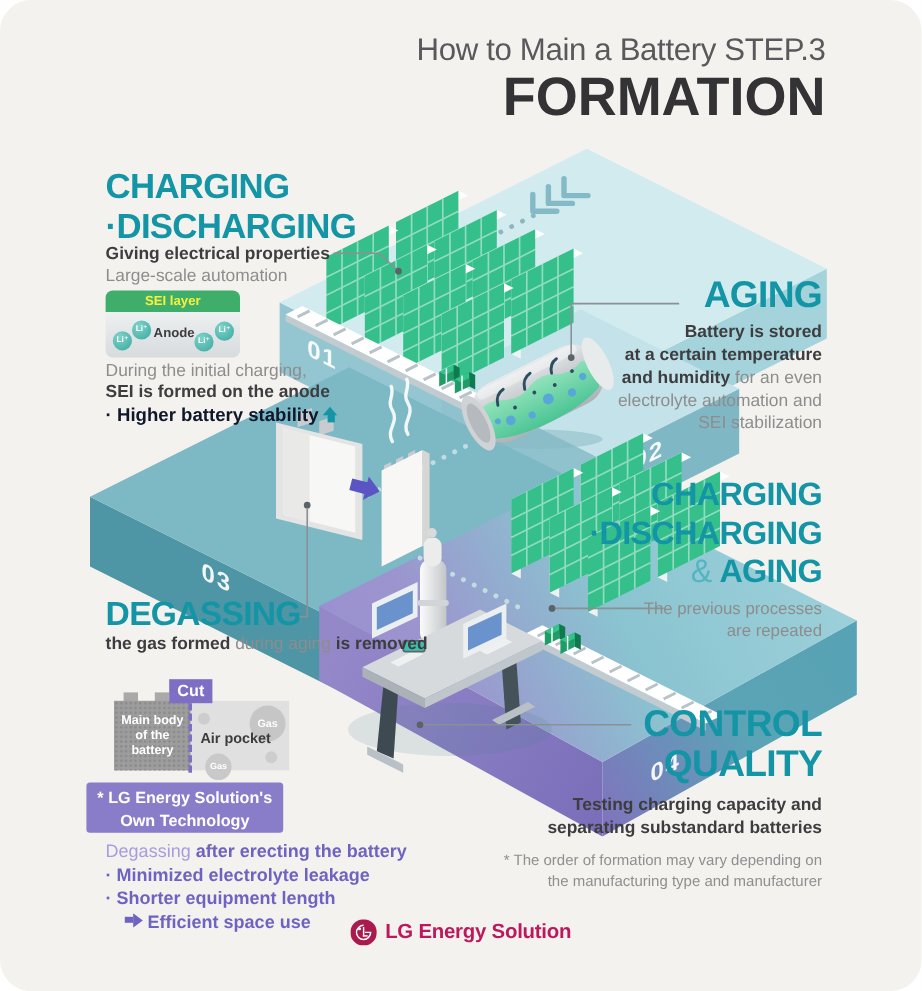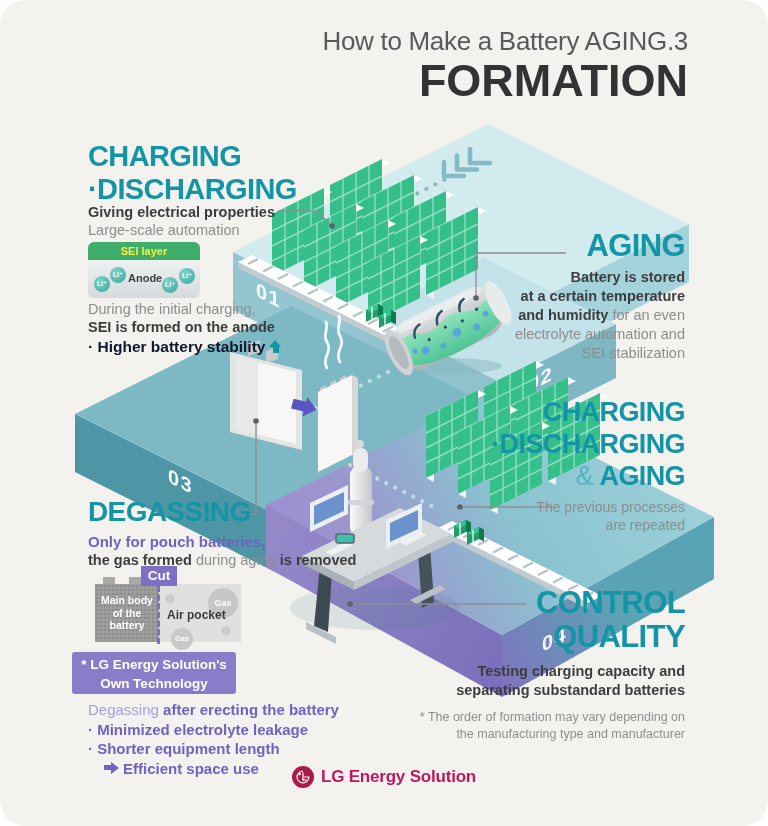--- a/index.html
+++ b/index.html
@@ -314,21 +314,21 @@
     <g fill="#5a6468">
       <circle cx="332" cy="226" r="2.8"></circle>
       <circle cx="476" cy="298" r="2.8"></circle>
       <circle cx="460" cy="507" r="2.8"></circle>
       <circle cx="256" cy="421" r="2.8"></circle>
       <circle cx="350" cy="604" r="2.8"></circle>
     </g>
   </svg>
 
   <div class="txt header">
-    <div class="sub">How to Make a Battery AGING.3</div>
+    <div class="sub">How to Main a Battery STEP.3</div>
     <div class="big">FORMATION</div>
   </div>
 
   <div class="txt blk-charging">
     <div class="teal-h">CHARGING</div>
     <div class="teal-h">·DISCHARGING</div>
   </div>
   <div class="txt blk-chg-desc">
     <div class="b-dark">Giving electrical properties</div>
     <div class="gray">Large-scale automation</div>
@@ -363,21 +363,20 @@
   <div class="txt blk-chgaging">
     <div class="t teal-h">CHARGING</div>
     <div class="t teal-h">·DISCHARGING</div>
     <div class="t teal-h"><span class="amp">&amp;</span> <span>AGING</span></div>
     <div class="d gray">The previous processes</div>
     <div class="gray" style="font-size:14px;line-height:18px;">are repeated</div>
   </div>
 
   <div class="txt blk-degas">
     <div class="title teal-h">DEGASSING</div>
-    <div class="l1">Only for pouch batteries,</div>
     <div class="l2"><span class="b-dark">the gas formed</span><span class="gray"> during aging </span><span class="b-dark">is removed</span></div>
   </div>
 
   <div class="cut-diagram">
     <span class="term" style="left:8px;"></span>
     <span class="term" style="left:34px;"></span>
     <div class="main-body">
       <div><span>Main body</span><br><span>of the</span><br><span>battery</span></div>
     </div>
     <div class="air-pocket">

